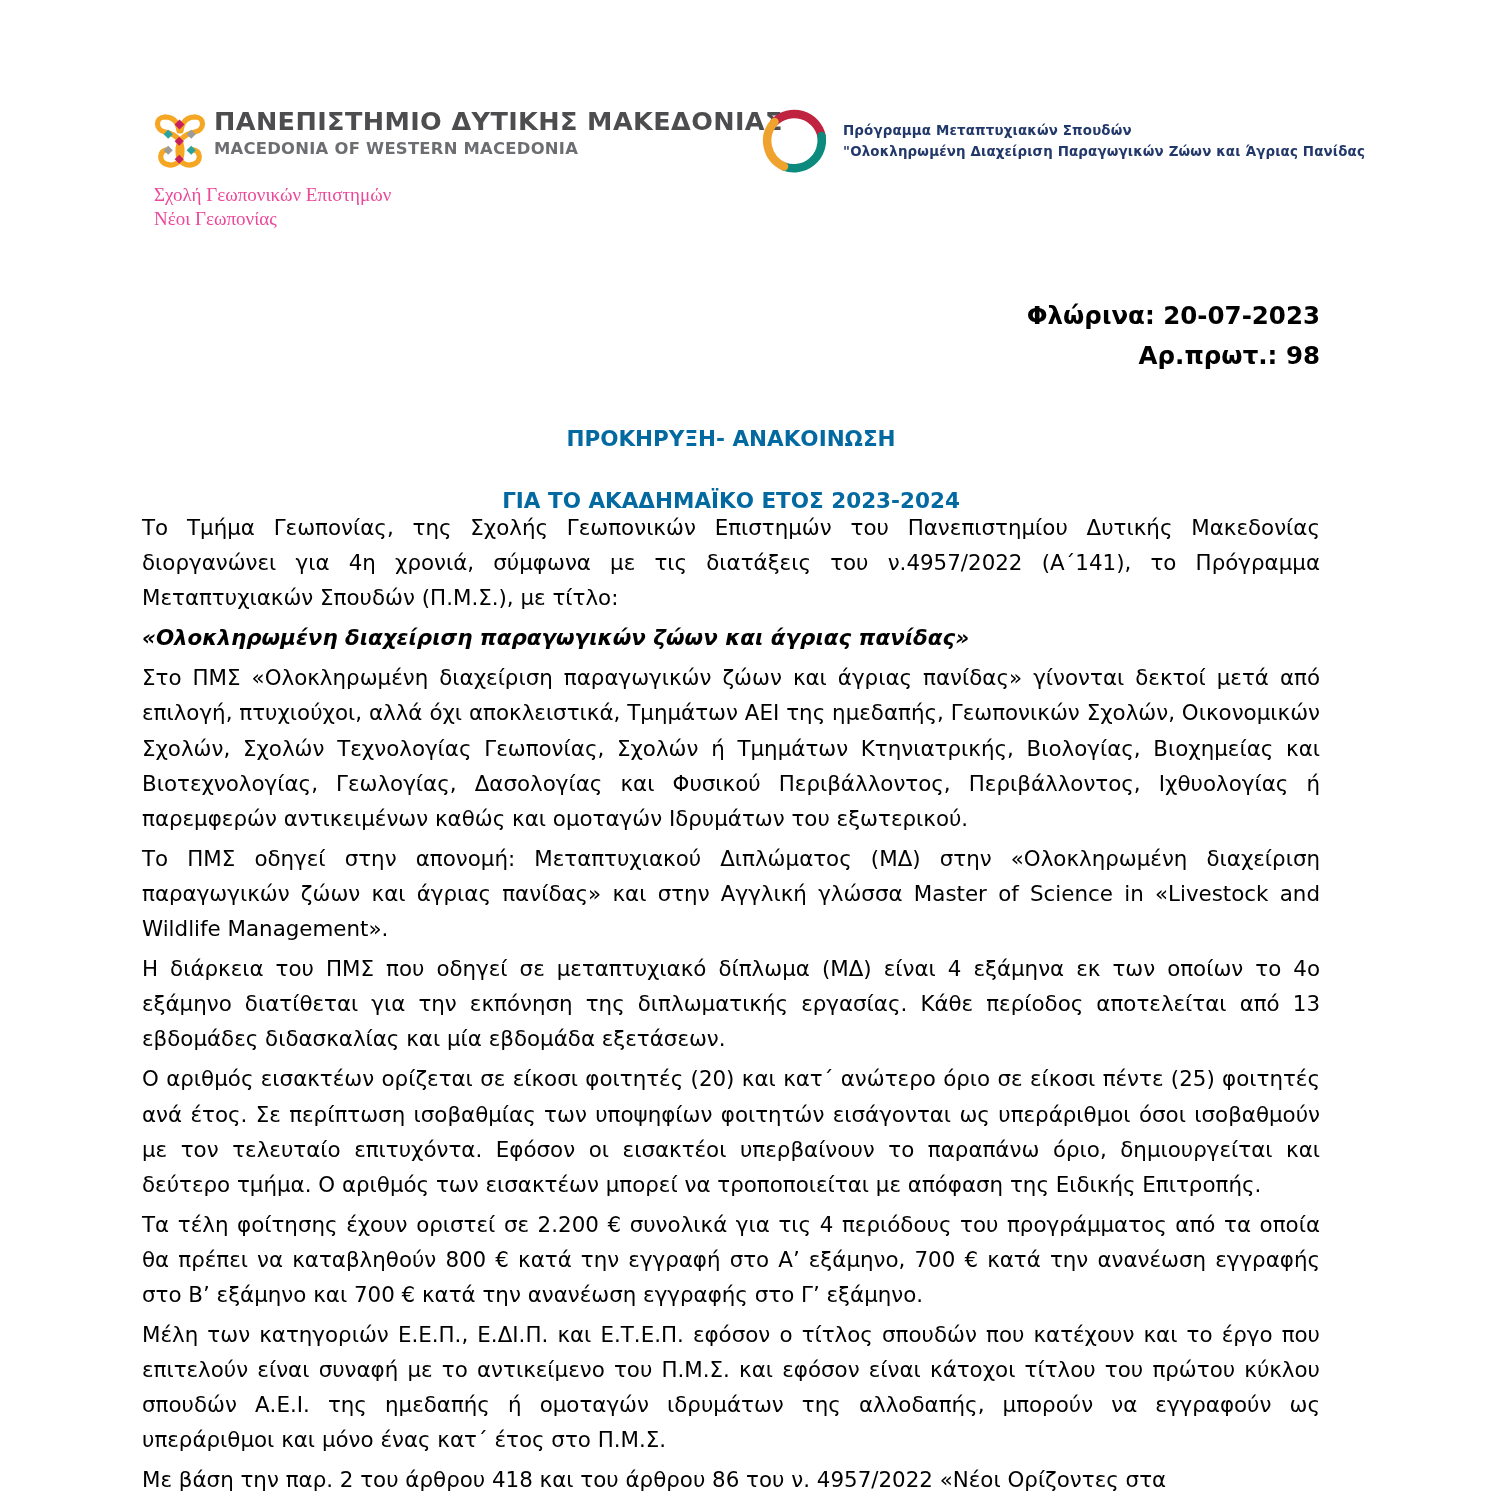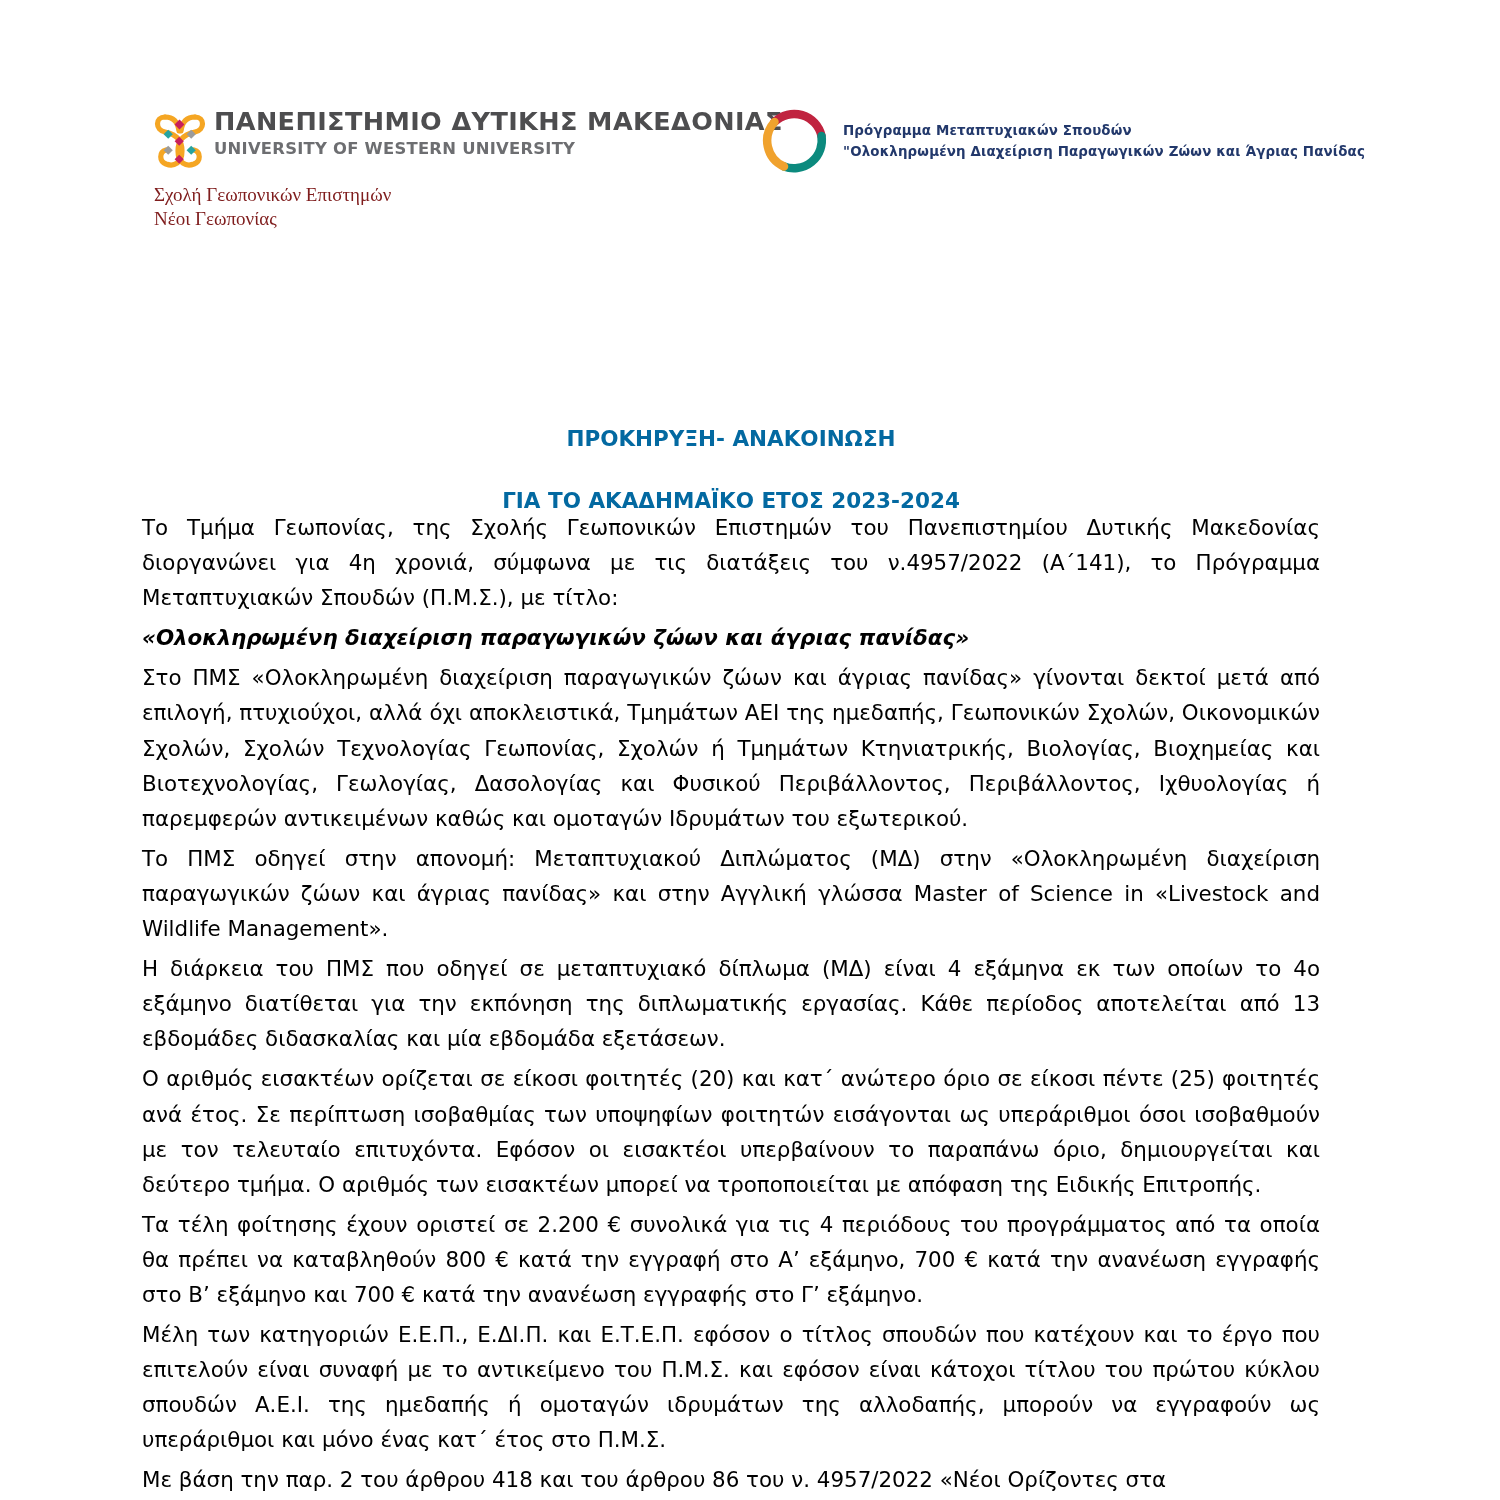--- a/index.html
+++ b/index.html
@@ -60,21 +60,21 @@
     line-height: 1.1;
     margin-top: 5px;
     white-space: nowrap;
   }
   .school-lines {
     position: absolute;
     left: 154px;
     top: 183px;
     font-family: "Liberation Serif", "DejaVu Serif", serif;
     font-size: 19px;
-    color: #7f1d1d;
+    color: #ec4899;
     line-height: 1.28;
   }
   .school-lines div { white-space: nowrap; }
 
   .pms-block {
     position: absolute;
     left: 757px;
     top: 103px;
     display: flex;
     align-items: center;
@@ -171,21 +171,21 @@
           <rect x="13" y="24" width="6.5" height="6.5" transform="rotate(45 16.2 27.2)" fill="#27A3A0"></rect>
           <rect x="36" y="24" width="6.5" height="6.5" transform="rotate(45 39.2 27.2)" fill="#9B9B9B"></rect>
           <rect x="24" y="31" width="6.5" height="6.5" transform="rotate(45 27.2 34.2)" fill="#C8205B"></rect>
           <rect x="13" y="40" width="6.5" height="6.5" transform="rotate(45 16.2 43.2)" fill="#9B9B9B"></rect>
           <rect x="36" y="40" width="6.5" height="6.5" transform="rotate(45 39.2 43.2)" fill="#27A3A0"></rect>
           <rect x="24" y="49" width="6.5" height="6.5" transform="rotate(45 27.2 52.2)" fill="#C8205B"></rect>
         </g>
       </svg>
       <div class="uwm-words">
         <div class="uwm-title">ΠΑΝΕΠΙΣΤΗΜΙΟ ΔΥΤΙΚΗΣ ΜΑΚΕΔΟΝΙΑΣ</div>
-        <div class="uwm-sub">UNIVERSITY OF WESTERN UNIVERSITY</div>
+        <div class="uwm-sub">MACEDONIA OF WESTERN MACEDONIA</div>
       </div>
     </div>
 
     <div class="school-lines">
       <div>Σχολή Γεωπονικών Επιστημών</div>
       <div>Νέοι Γεωπονίας</div>
     </div>
 
     <div class="pms-block">
       <svg class="pms-mark" viewBox="0 0 78 78">
@@ -195,20 +195,24 @@
           <path d="M27 63.5 A 28 28 0 0 1 17.5 19" stroke="#F0A22E"></path>
         </g>
       </svg>
       <div class="pms-words">
         <div>Πρόγραμμα Μεταπτυχιακών Σπουδών</div>
         <div>"Ολοκληρωμένη Διαχείριση Παραγωγικών Ζώων και Άγριας Πανίδας</div>
       </div>
     </div>
   </div>
 
+  <div class="meta">
+    <div>Φλώρινα: 20-07-2023</div>
+    <div>Αρ.πρωτ.: 98</div>
+  </div>
 
   <div class="doc-titles">
     <div class="t1">ΠΡΟΚΗΡΥΞΗ- ΑΝΑΚΟΙΝΩΣΗ</div>
     <div class="t2">ΓΙΑ ΤΟ ΑΚΑΔΗΜΑΪΚΟ ΕΤΟΣ 2023-2024</div>
   </div>
 
   <div class="body-area clipped">
     <p>Το Τμήμα Γεωπονίας, της Σχολής Γεωπονικών Επιστημών του Πανεπιστημίου Δυτικής Μακεδονίας διοργανώνει για 4η χρονιά, σύμφωνα με τις διατάξεις του ν.4957/2022 (Α΄141), το Πρόγραμμα Μεταπτυχιακών Σπουδών (Π.Μ.Σ.), με τίτλο:</p>
     <p class="center-bold">«Ολοκληρωμένη διαχείριση παραγωγικών ζώων και άγριας πανίδας»</p>
     <p class="p-indent">Στο ΠΜΣ «Ολοκληρωμένη διαχείριση παραγωγικών ζώων και άγριας πανίδας» γίνονται δεκτοί μετά από επιλογή, πτυχιούχοι, αλλά όχι αποκλειστικά, Τμημάτων ΑΕΙ της ημεδαπής, Γεωπονικών Σχολών, Οικονομικών Σχολών, Σχολών Τεχνολογίας Γεωπονίας, Σχολών ή Τμημάτων Κτηνιατρικής, Βιολογίας, Βιοχημείας και Βιοτεχνολογίας, Γεωλογίας, Δασολογίας και Φυσικού Περιβάλλοντος, Περιβάλλοντος, Ιχθυολογίας ή παρεμφερών αντικειμένων καθώς και ομοταγών Ιδρυμάτων του εξωτερικού.</p>

